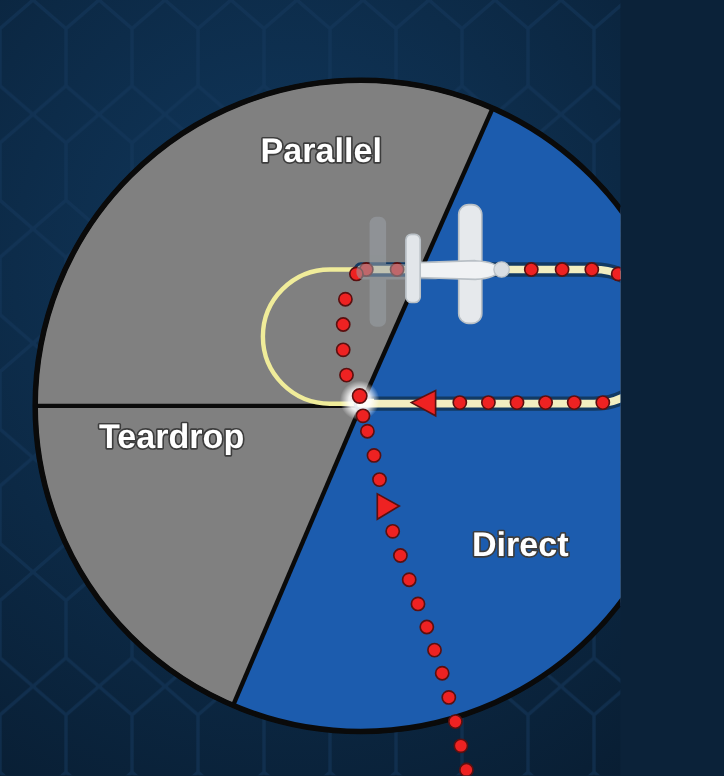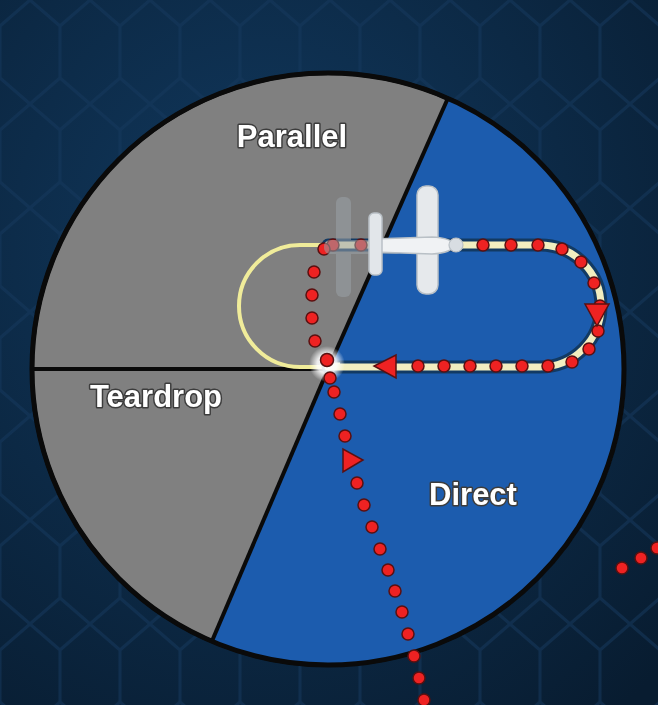--- a/index.html
+++ b/index.html
@@ -1,18 +1,18 @@
 <!DOCTYPE html>
 <html><head>
 <meta charset="utf-8">
 <style>
   html,body{margin:0;padding:0;background:#0b2239;}
   body{width:658px;height:705px;overflow:hidden;
        font-family:"Liberation Sans","DejaVu Sans",sans-serif;}
-  #stage{position:relative;width:658px;height:705px;overflow:hidden;}
+  #stage{position:relative;width:564px;height:705px;overflow:hidden;}
   #stage svg{display:block;}
   .lbl{
     font-weight:bold;
     fill:#ffffff;
     paint-order:stroke fill;
     stroke:#3c3c3c;
     stroke-width:3px;
     stroke-linejoin:round;
   }
 </style>

